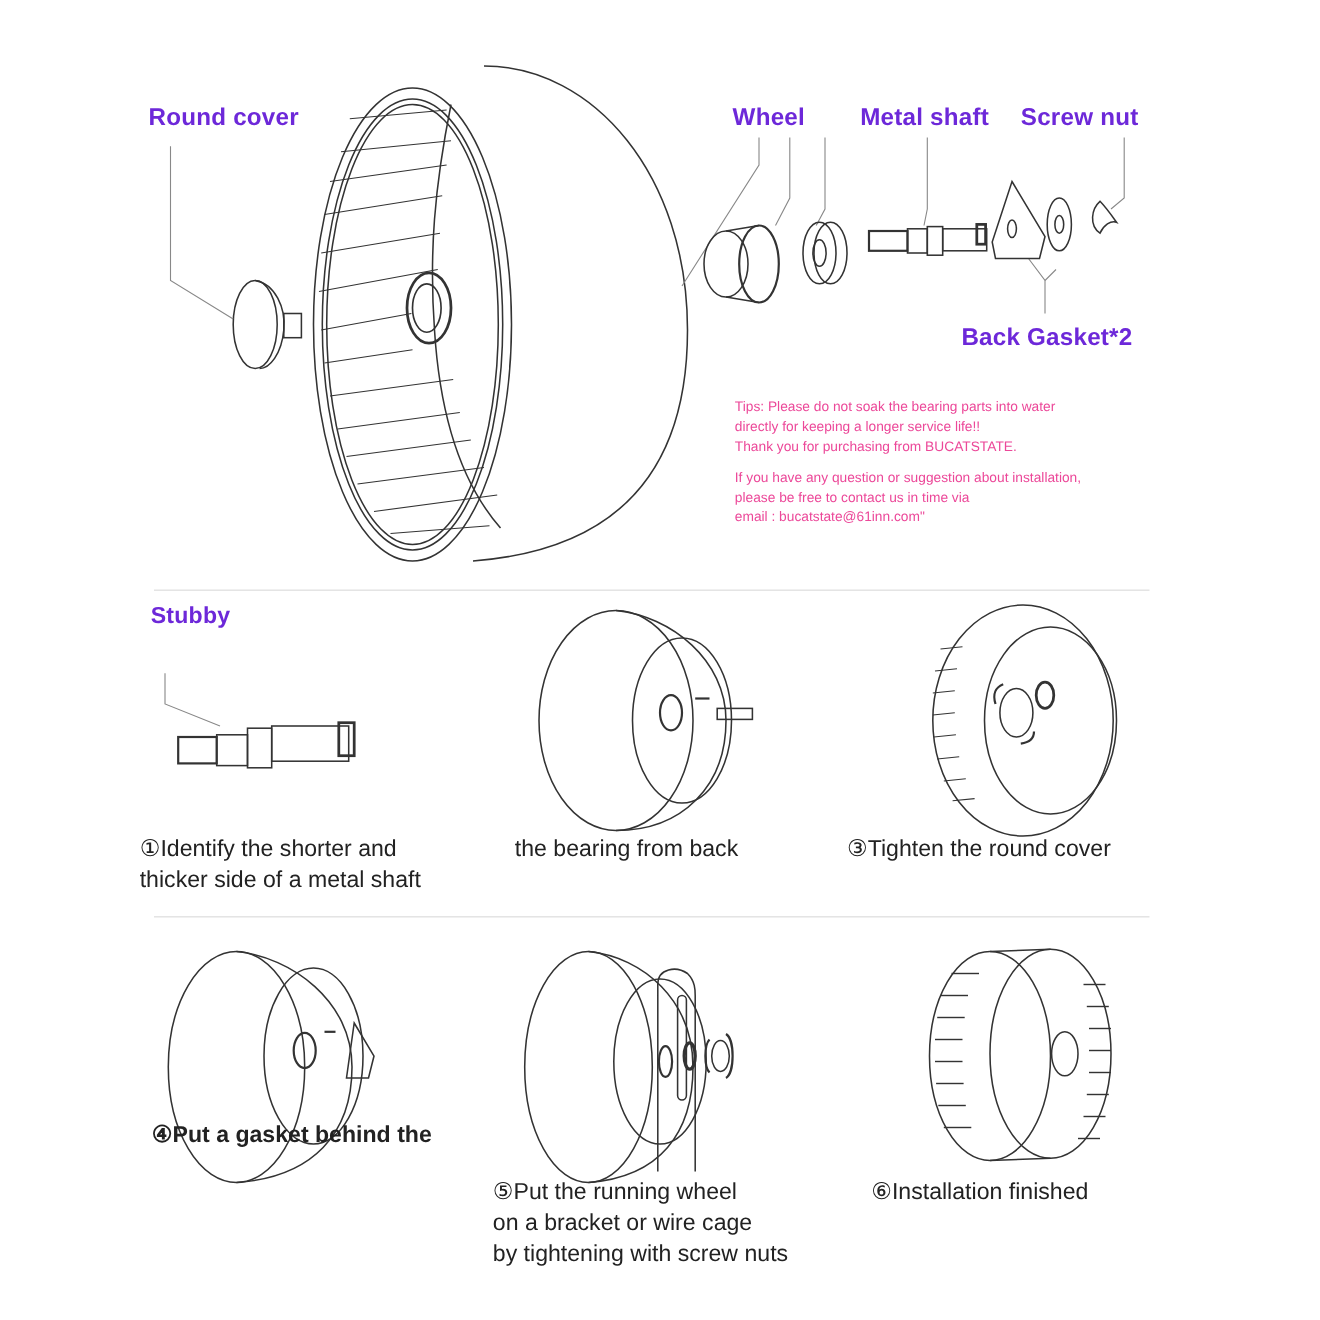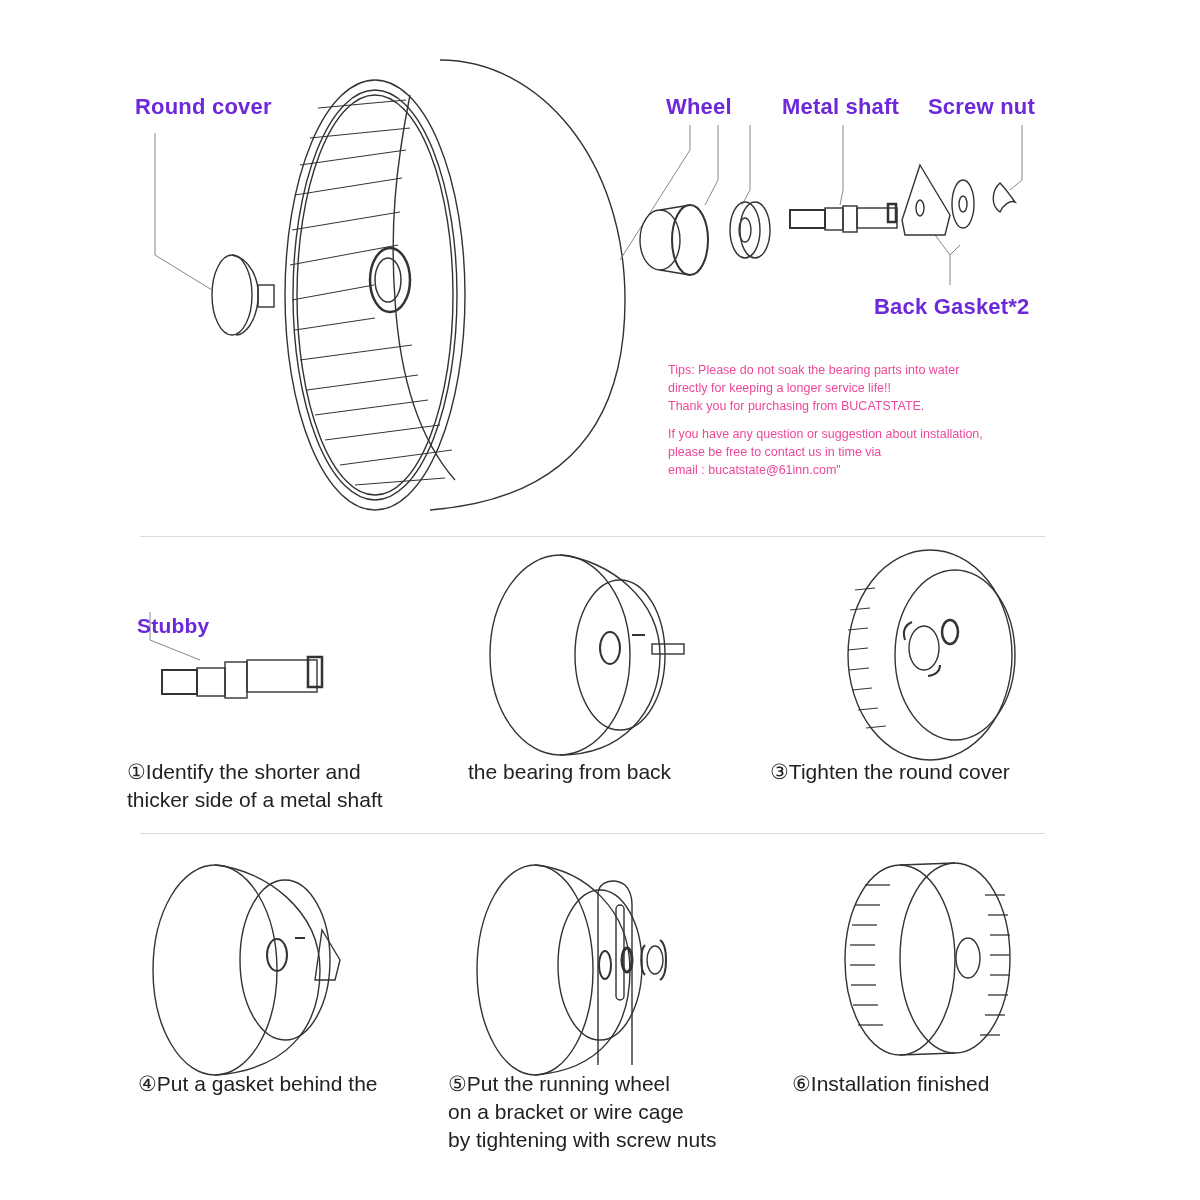--- a/index.html
+++ b/index.html
@@ -191,33 +191,33 @@
   <div>Thank you for purchasing from BUCATSTATE.</div>
   <div style="height:10px"></div>
   <div>If you have any question or suggestion about installation,</div>
   <div>please be free to contact us in time via</div>
   <div>email :  bucatstate@61inn.com"</div>
 </div>
 
 <div class="divider" style="top:536px;"></div>
 <div class="divider" style="top:833px;"></div>
 
-<div class="abs label" style="left:137px;top:614px;font-size:21px;">Stubby</div>
+<div class="abs label" style="left:137px;top:548px;font-size:21px;">Stubby</div>
 
 <div class="abs step" style="left:127px;top:758px;">
   <div><span>①</span><span>Identify the shorter and</span></div>
   <div>thicker side of a metal shaft</div>
 </div>
 <div class="abs step" style="left:468px;top:758px;">
   <div>the bearing from back</div>
 </div>
 <div class="abs step" style="left:770px;top:758px;">
   <div><span>③</span><span>Tighten the round cover</span></div>
 </div>
-<div class="abs step" style="left:138px;top:1070px;">
+<div class="abs step" style="left:138px;top:1018px;font-weight:bold;">
   <div><span>④</span><span>Put a gasket behind the</span></div>
 </div>
 <div class="abs step" style="left:448px;top:1070px;">
   <div><span>⑤</span><span>Put the running wheel</span></div>
   <div>on a bracket or wire cage</div>
   <div>by tightening with screw nuts</div>
 </div>
 <div class="abs step" style="left:792px;top:1070px;">
   <div><span>⑥</span><span>Installation finished</span></div>
 </div>

